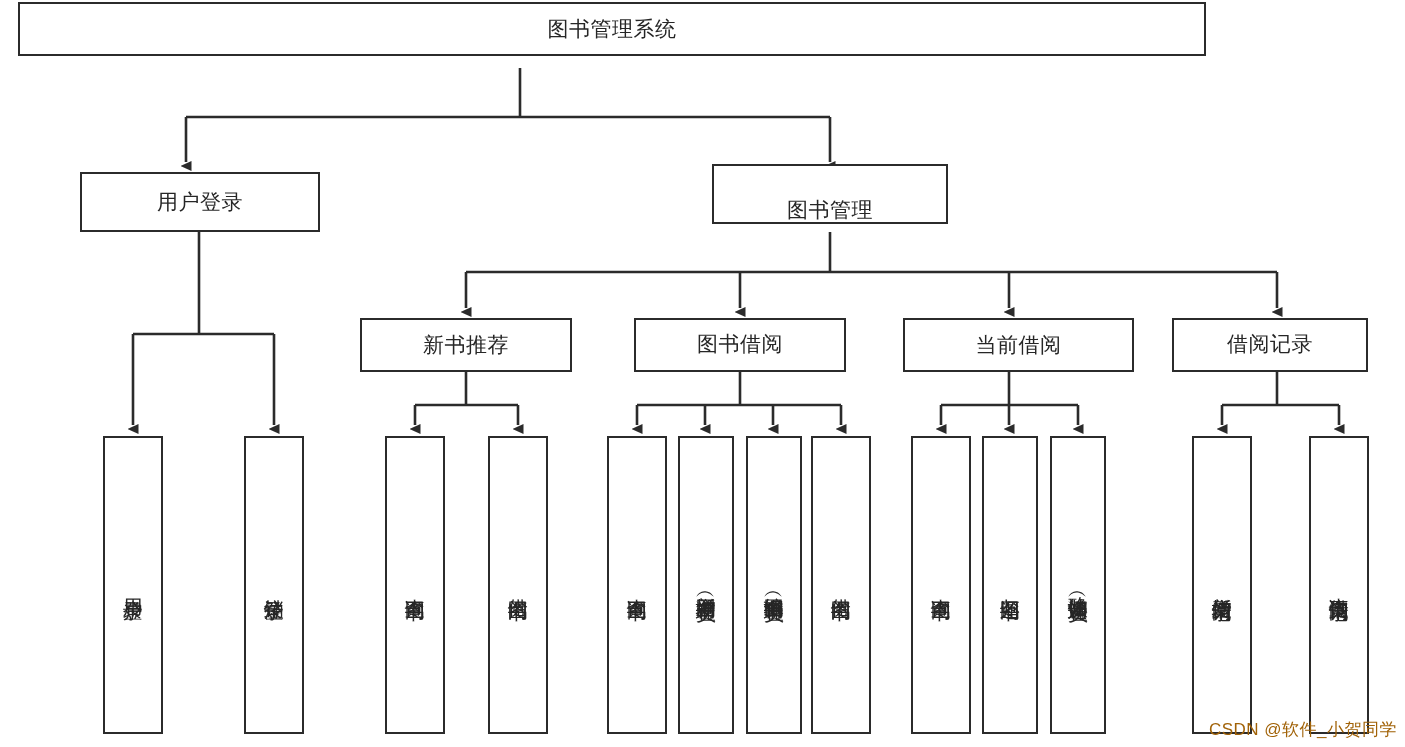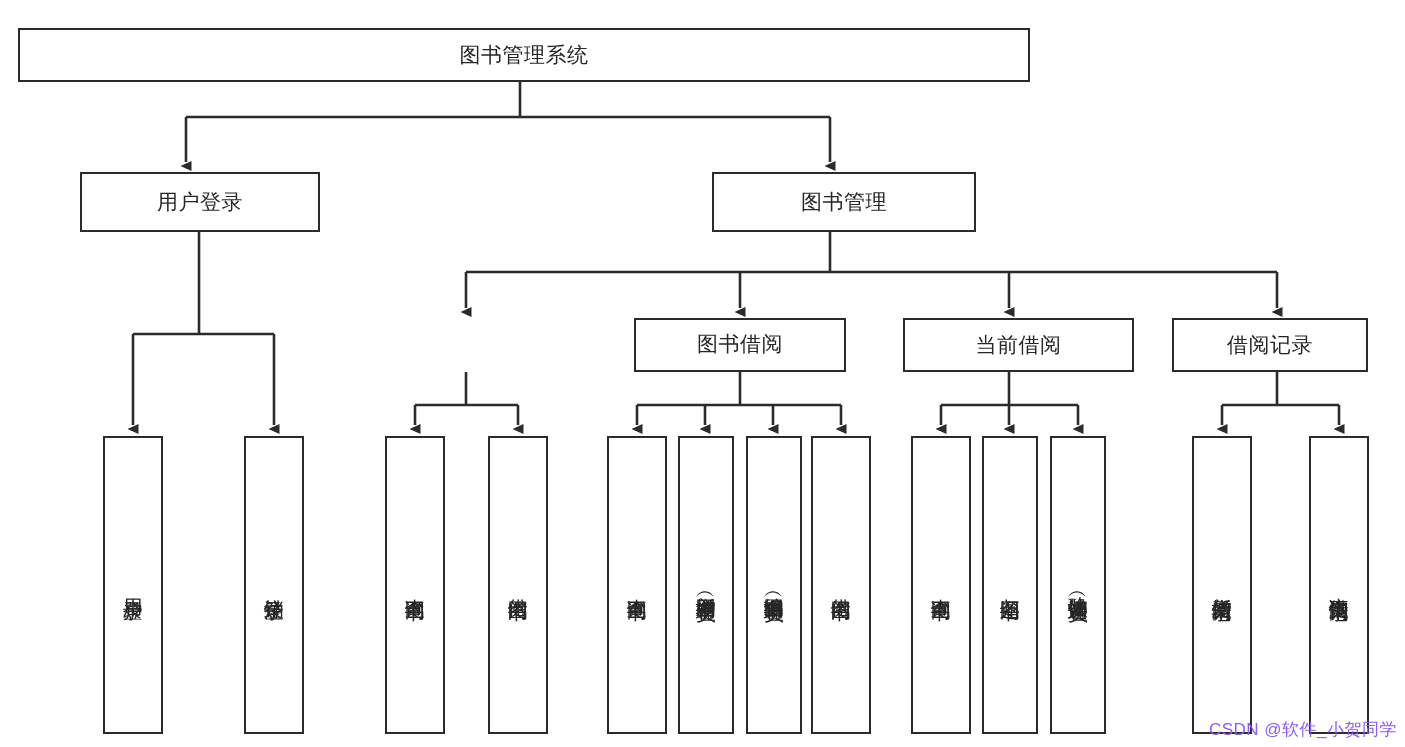--- a/index.html
+++ b/index.html
@@ -54,21 +54,21 @@
     top: 0;
     width: 1405px;
     height: 747px;
     pointer-events: none;
   }
   #watermark {
     position: absolute;
     right: 8px;
     bottom: 6px;
     font-size: 17px;
-    color: #8b5cf6;
+    color: #a16207;
     letter-spacing: 0.5px;
     white-space: nowrap;
   }
 </style>
 </head>
 <body>
 
 <div id="canvas">
 
   <svg id="edges" viewBox="0 0 1405 747" xmlns="http://www.w3.org/2000/svg">
@@ -114,38 +114,41 @@
       <path d="M1009,405 L1009,425" marker-end="url(#arrow)"></path>
       <path d="M1078,405 L1078,425" marker-end="url(#arrow)"></path>
 
       <path d="M1277,372 L1277,405"></path>
       <path d="M1222,405 L1339,405"></path>
       <path d="M1222,405 L1222,425" marker-end="url(#arrow)"></path>
       <path d="M1339,405 L1339,425" marker-end="url(#arrow)"></path>
     </g>
   </svg>
 
-  <div class="node horiz" style="left:18px; top:28px; width:1012px; height:54px;">
+  <div class="node horiz" style="left:18px; top:2px; width:1188px; height:54px;">
     <span>图书管理系统</span>
   </div>
 
   <div class="node horiz" style="left:80px; top:172px; width:240px; height:60px;">
     <span>用户登录</span>
   </div>
-  <div class="node horiz" style="left:712px; top:172px; width:264px; height:60px;">
+  <div class="node horiz" style="left:712px; top:164px; width:236px; height:60px;align-items:flex-end;">
     <span>图书管理</span>
   </div>
 
+  <div class="node horiz" style="left:360px; top:318px; width:212px; height:54px;">
+    <span>新书推荐</span>
+  </div>
   <div class="node horiz" style="left:634px; top:318px; width:212px; height:54px;font-family:Liberation Serif, serif;">
     <span>图书借阅</span>
   </div>
   <div class="node horiz" style="left:903px; top:318px; width:231px; height:54px;">
     <span>当前借阅</span>
   </div>
-  <div class="node horiz" style="left:1172px; top:318px; width:196px; height:54px;">
+  <div class="node horiz" style="left:1172px; top:318px; width:196px; height:54px;font-family:Liberation Serif, serif;">
     <span>借阅记录</span>
   </div>
 
   <div class="node vert" style="left:103px; top:436px; width:60px; height:298px;">
     <span class="vtext">用户登录</span>
   </div>
   <div class="node vert" style="left:244px; top:436px; width:60px; height:298px;">
     <span class="vtext">注销登录</span>
   </div>
 

